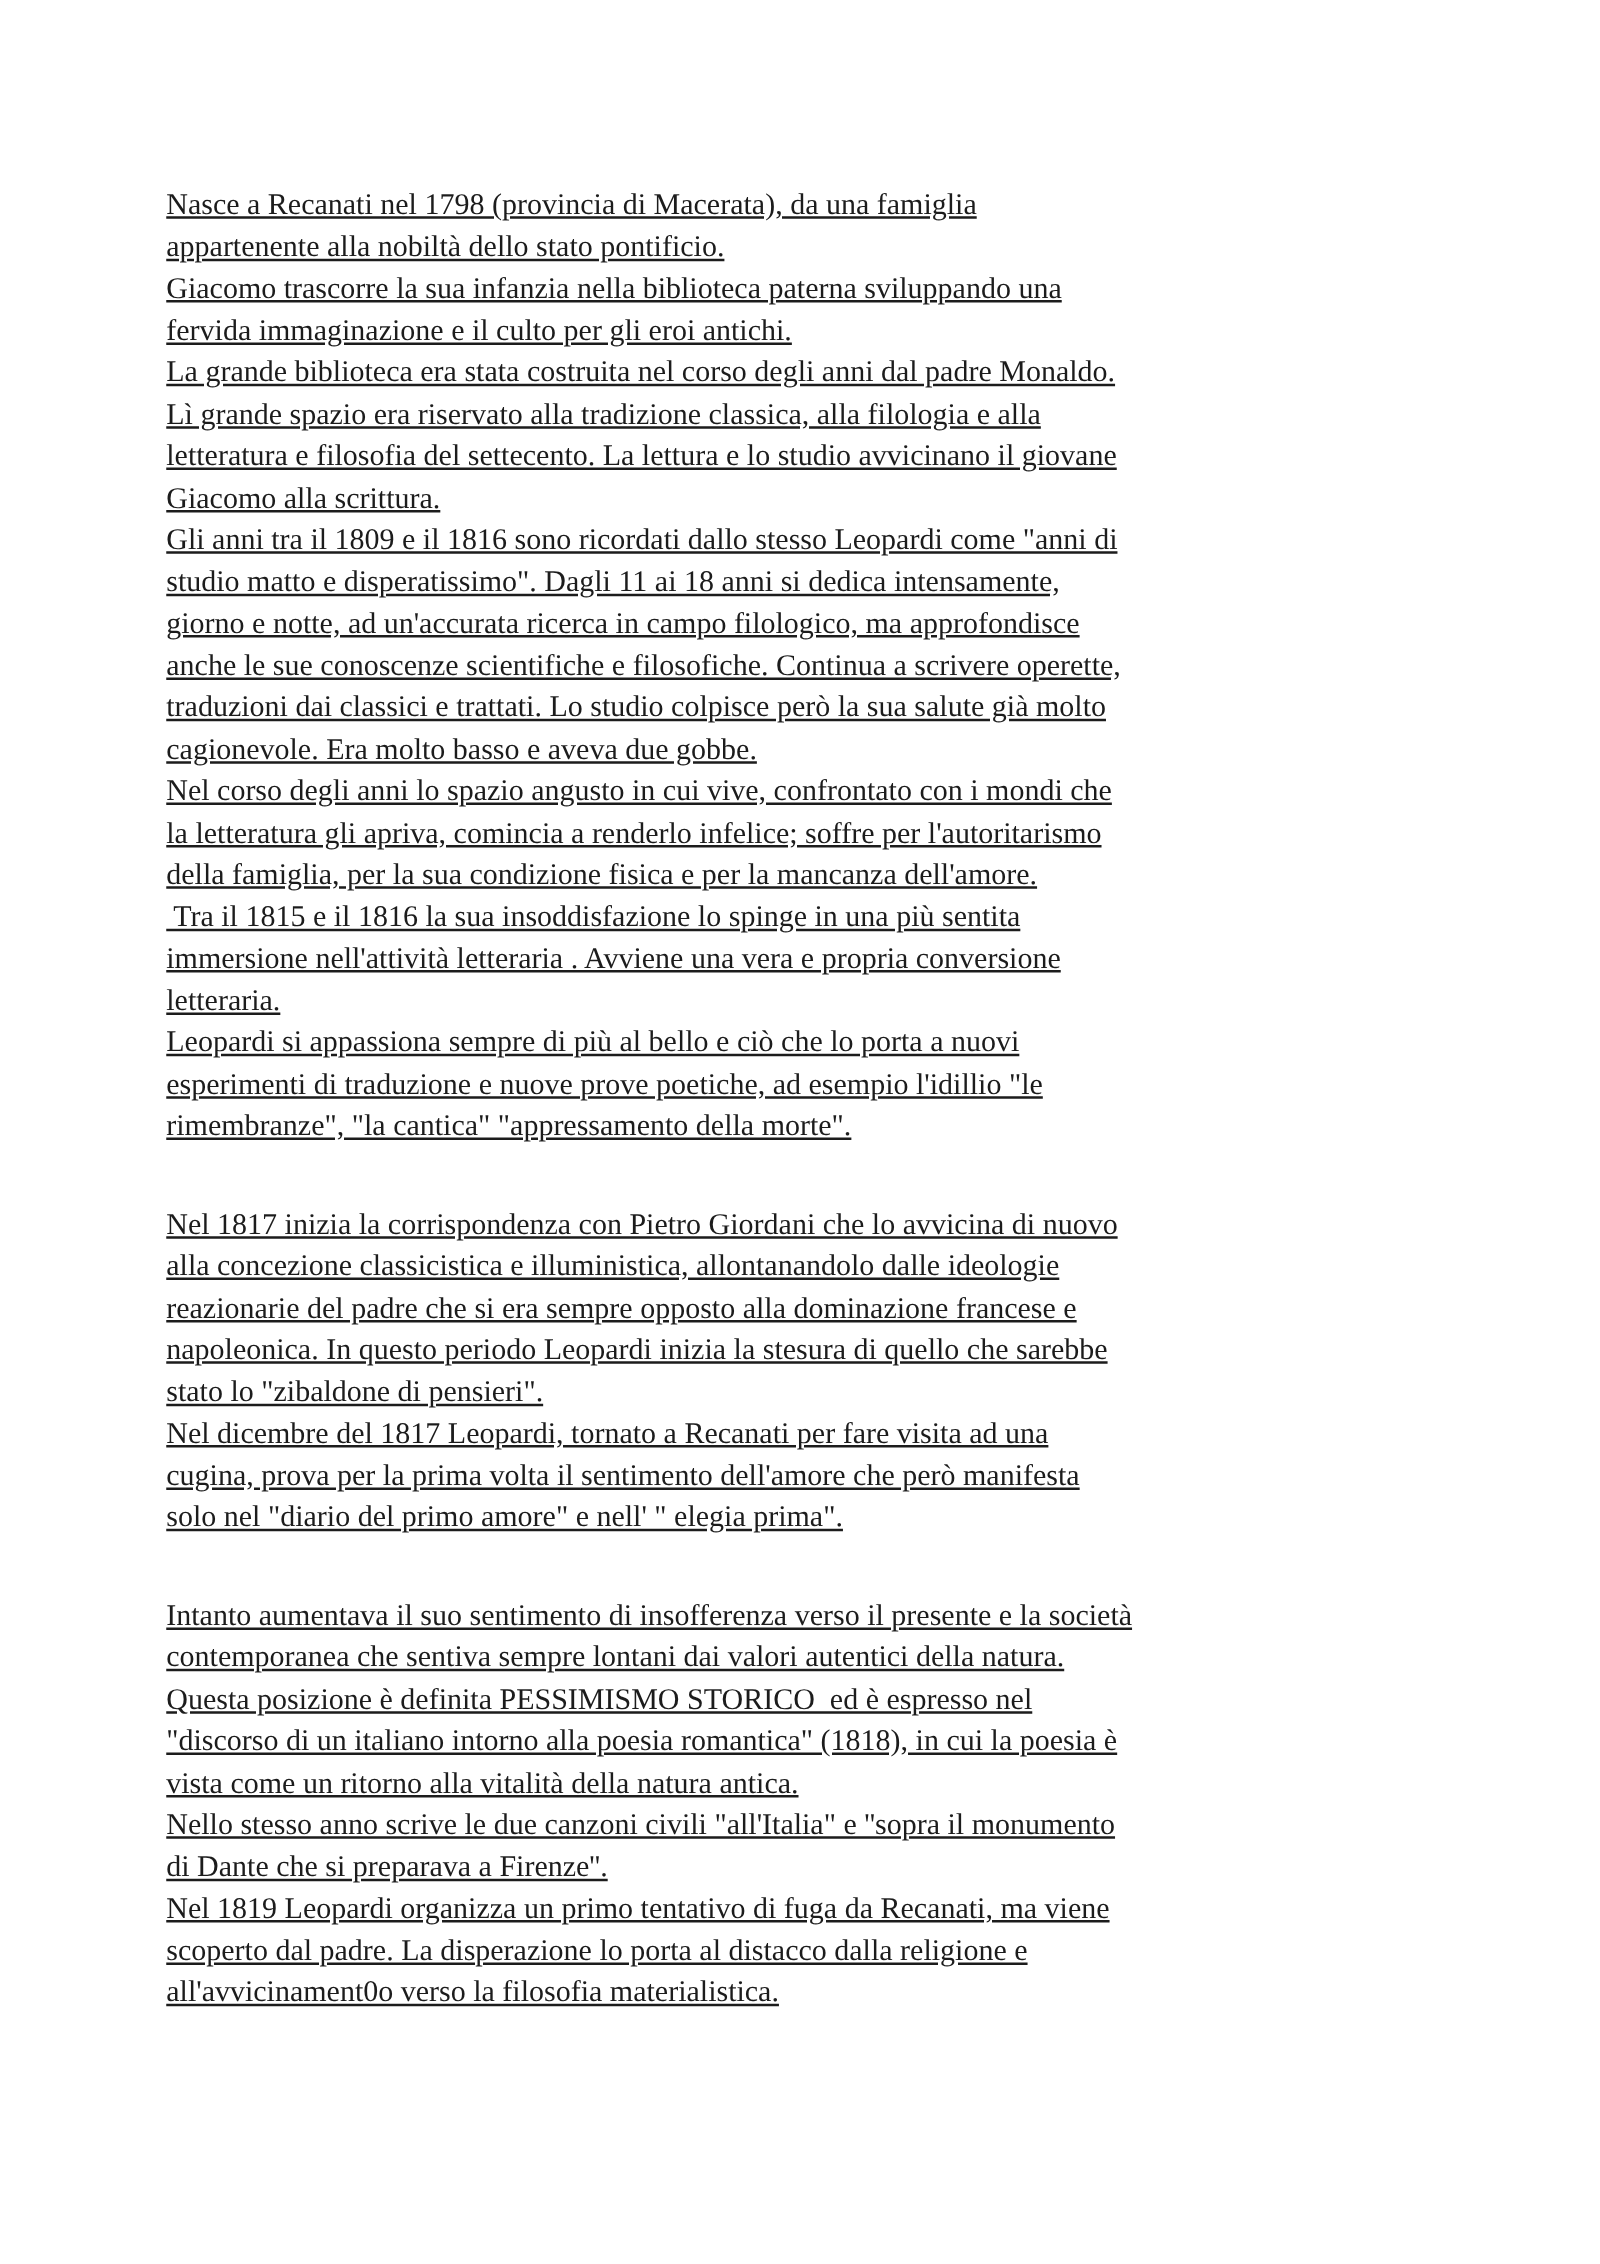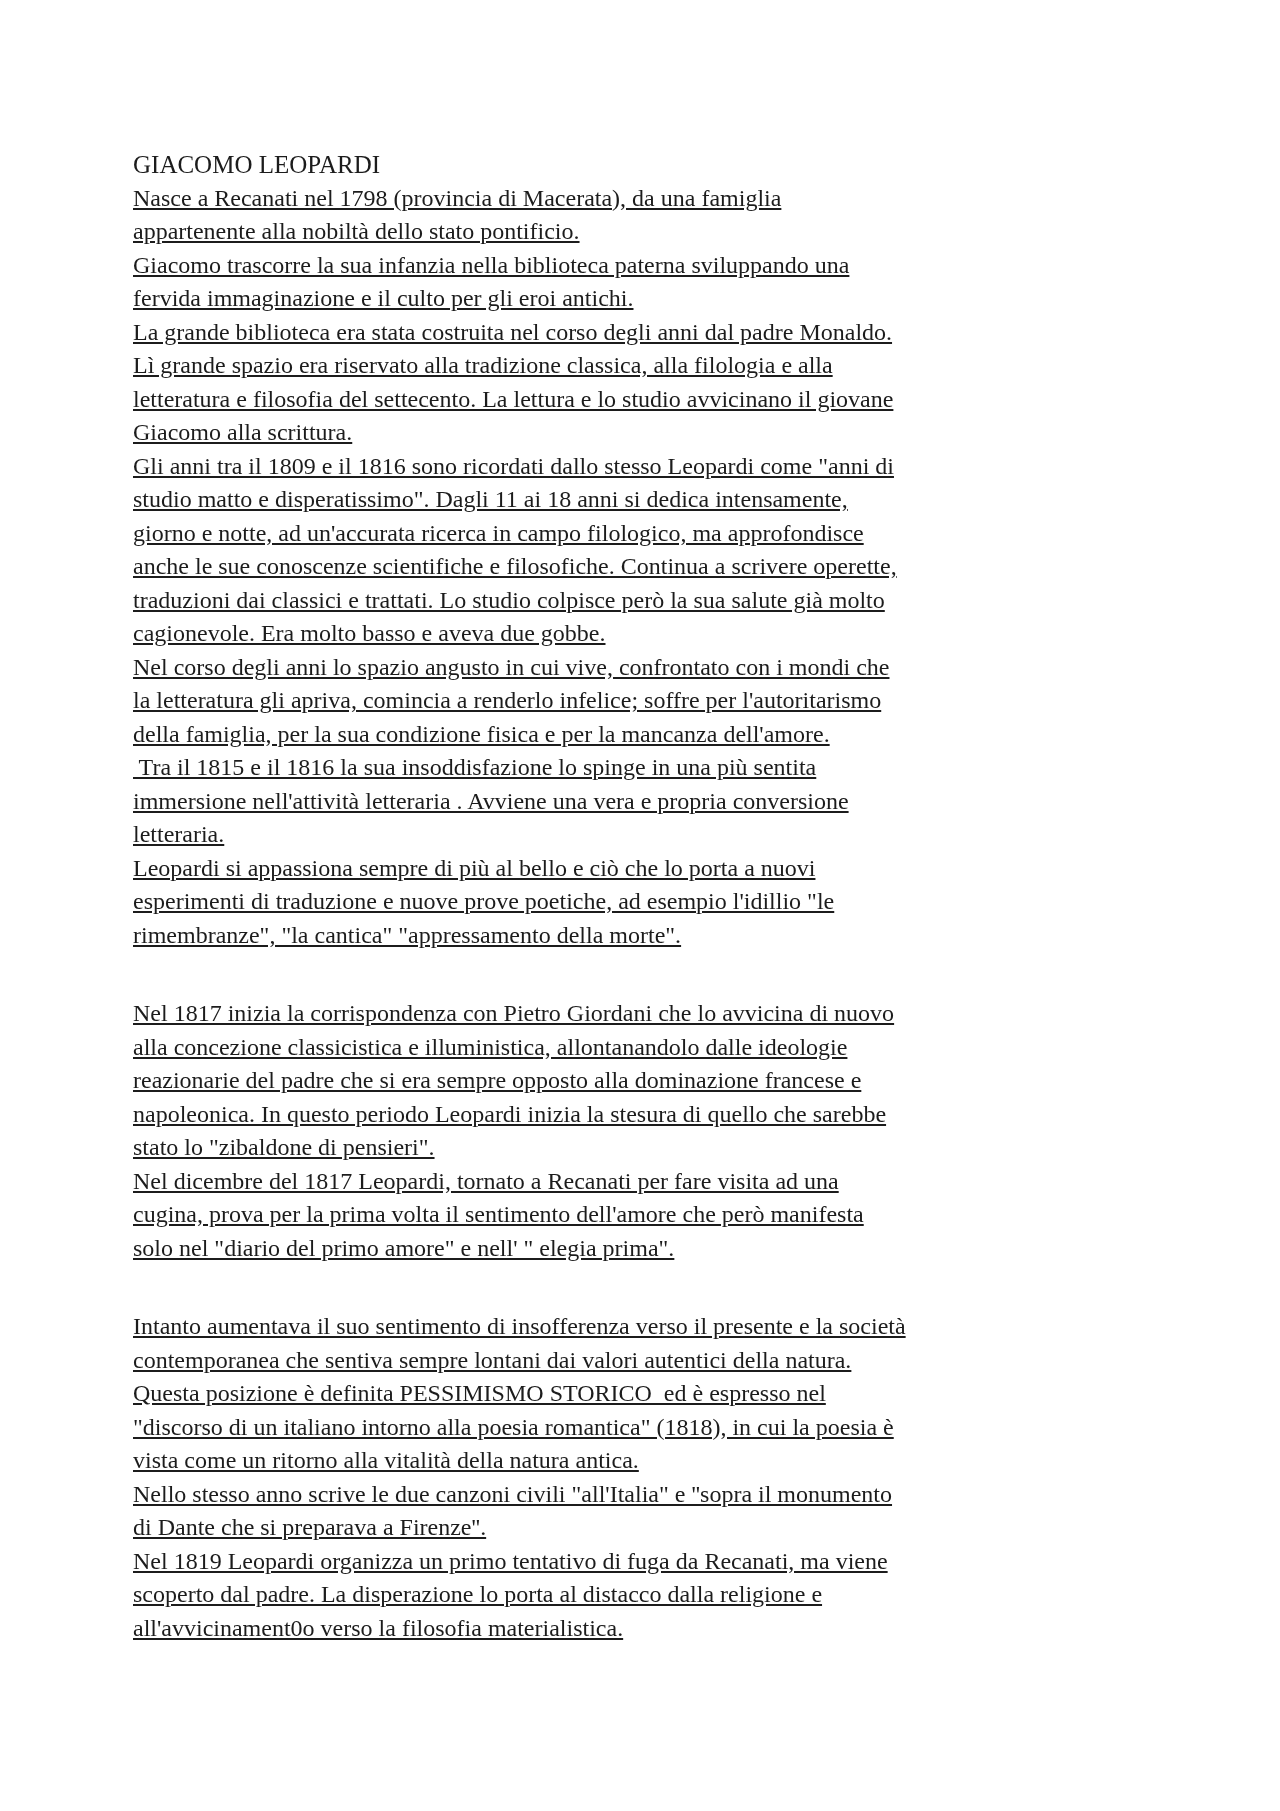--- a/index.html
+++ b/index.html
@@ -32,21 +32,20 @@
     text-decoration: underline;
   }
   .block + .block {
     margin-top: 45px; 
   }
 </style>
 </head>
 <body>
 
 <div class="page">
-  <div class="doc-title">GIACOMO LEOPARDI</div>
   <div class="block">Nasce a Recanati nel 1798 (provincia di Macerata), da una famiglia
 appartenente alla nobiltà dello stato pontificio.
 Giacomo trascorre la sua infanzia nella biblioteca paterna sviluppando una
 fervida immaginazione e il culto per gli eroi antichi.
 La grande biblioteca era stata costruita nel corso degli anni dal padre Monaldo.
 Lì grande spazio era riservato alla tradizione classica, alla filologia e alla
 letteratura e filosofia del settecento. La lettura e lo studio avvicinano il giovane
 Giacomo alla scrittura.
 Gli anni tra il 1809 e il 1816 sono ricordati dallo stesso Leopardi come "anni di
 studio matto e disperatissimo". Dagli 11 ai 18 anni si dedica intensamente,

